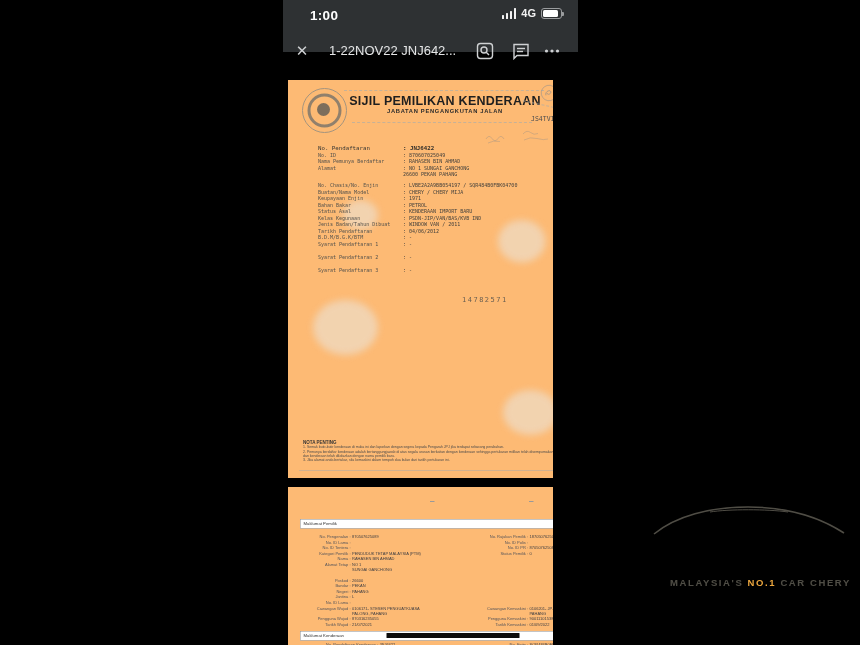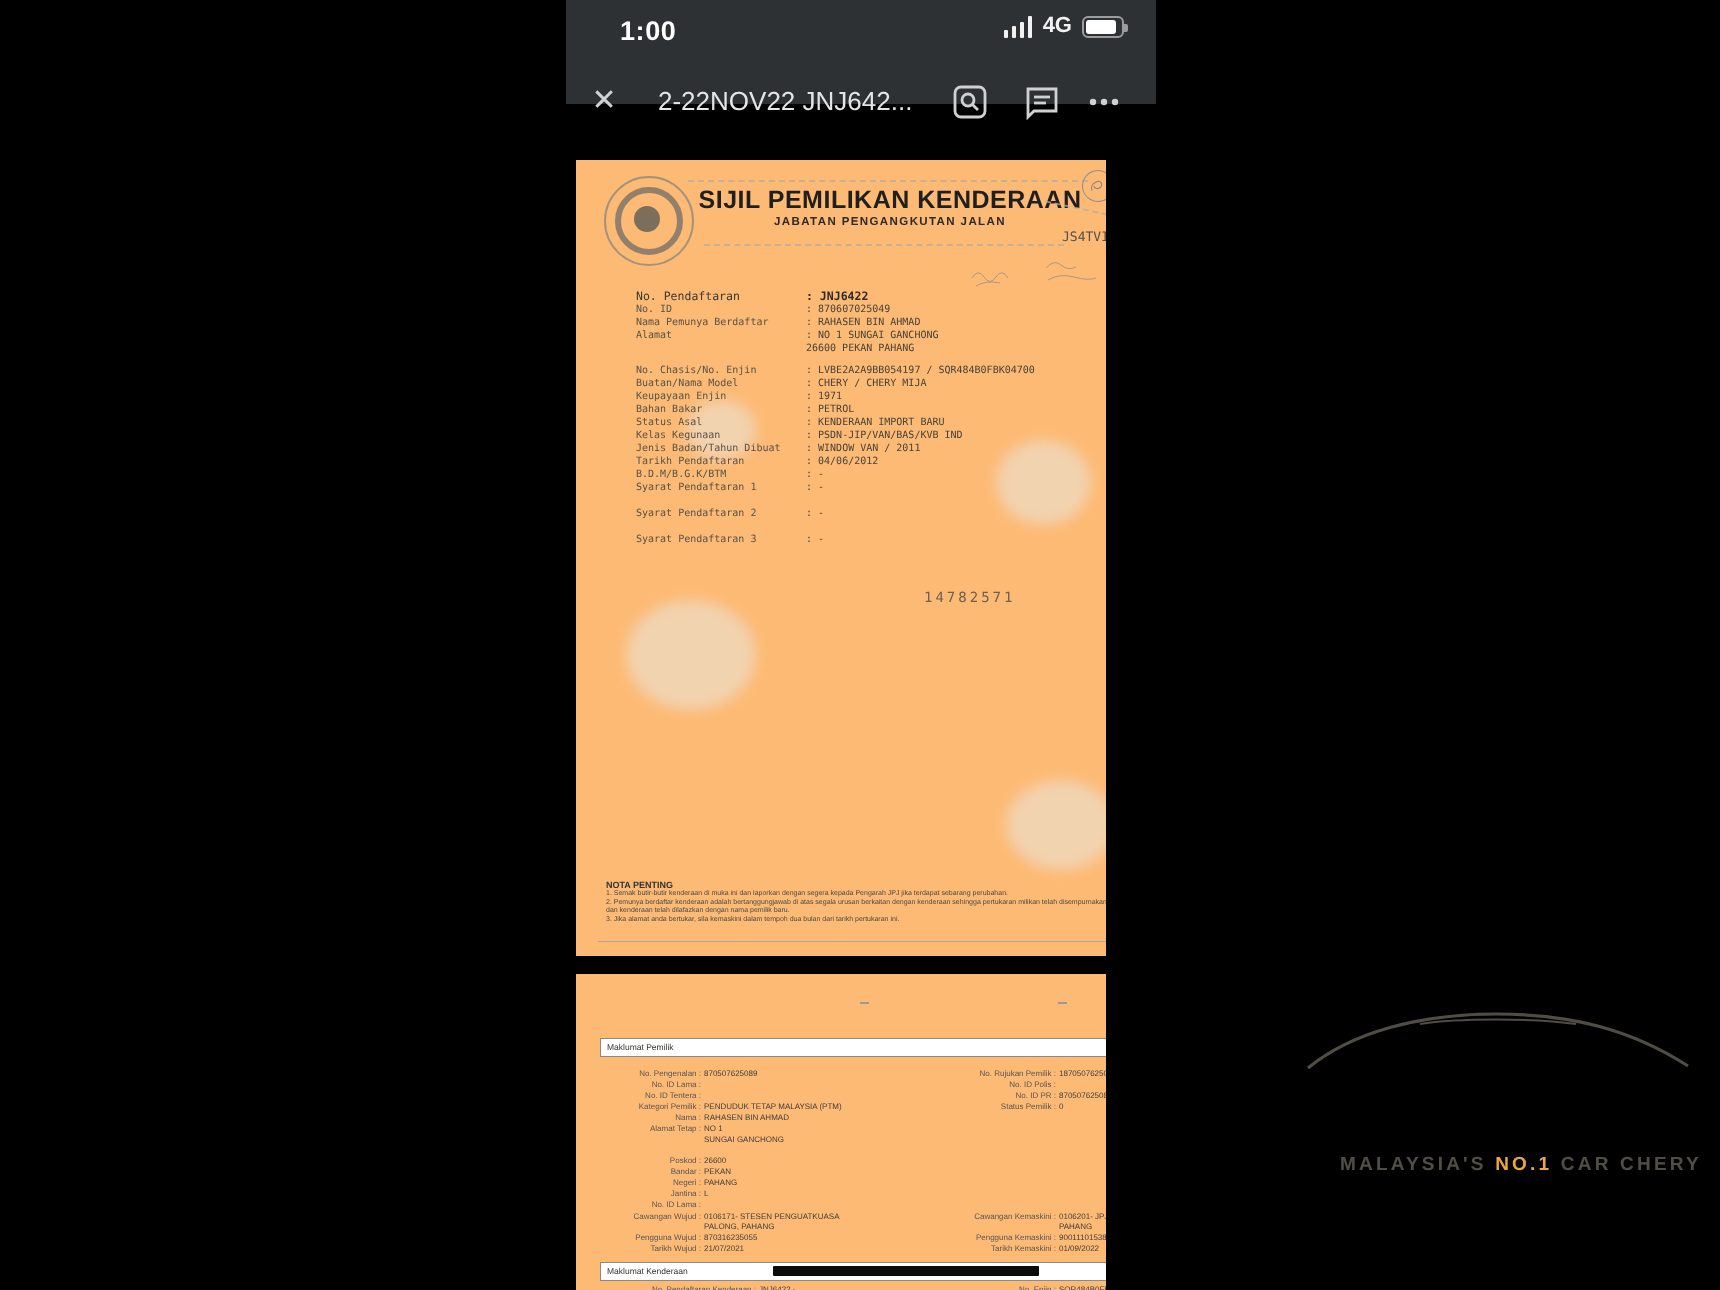--- a/index.html
+++ b/index.html
@@ -114,21 +114,21 @@
             <i style="height:11px"></i>
         </span>
         <span class="net">4G</span>
         <span class="batt">
             <b></b>
           </span>
       </span>
     </div>
     <div class="app-row">
       <span class="close-btn">✕</span>
-      <span class="doc-title">2-22NOV22 JNJ642...</span>
+      <span class="doc-title">1-22NOV22 JNJ642...</span>
       <span class="hdr-ic ic-preview">
         <svg width="18" height="18" viewBox="0 0 18 18" fill="none" stroke="#cfd1d3" stroke-width="1.4">
           <rect x="1.5" y="1.5" width="15" height="15" rx="3"></rect>
             <circle cx="8" cy="8" r="3"></circle>
             <line x1="10.2" y1="10.2" x2="13" y2="13"></line>
         </svg>
       </span>
       <span class="hdr-ic ic-comment">
         <svg width="18" height="18" viewBox="0 0 18 18" fill="none" stroke="#cfd1d3" stroke-width="1.4">
           <path d="M2 2.5 h14 v11 h-11 l-3 3 z"></path>

